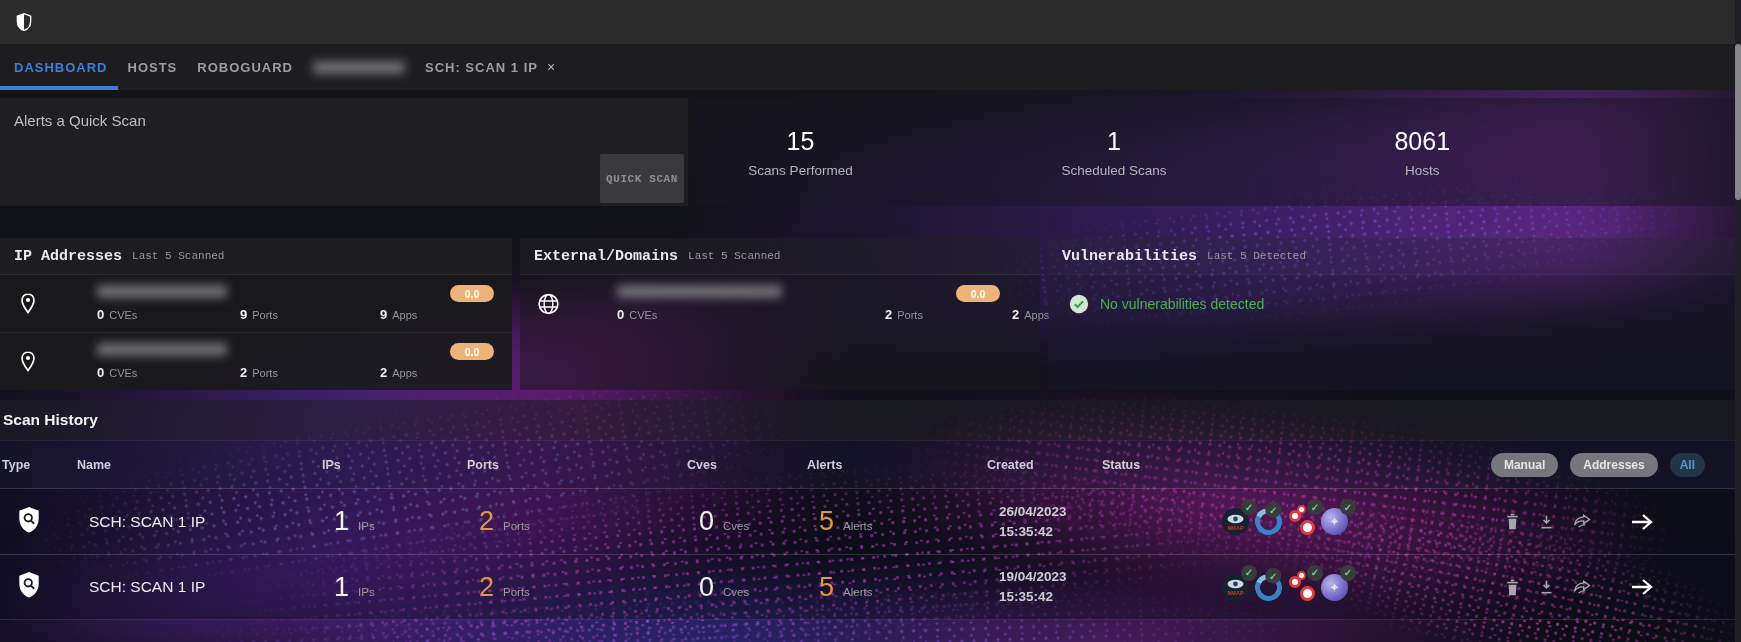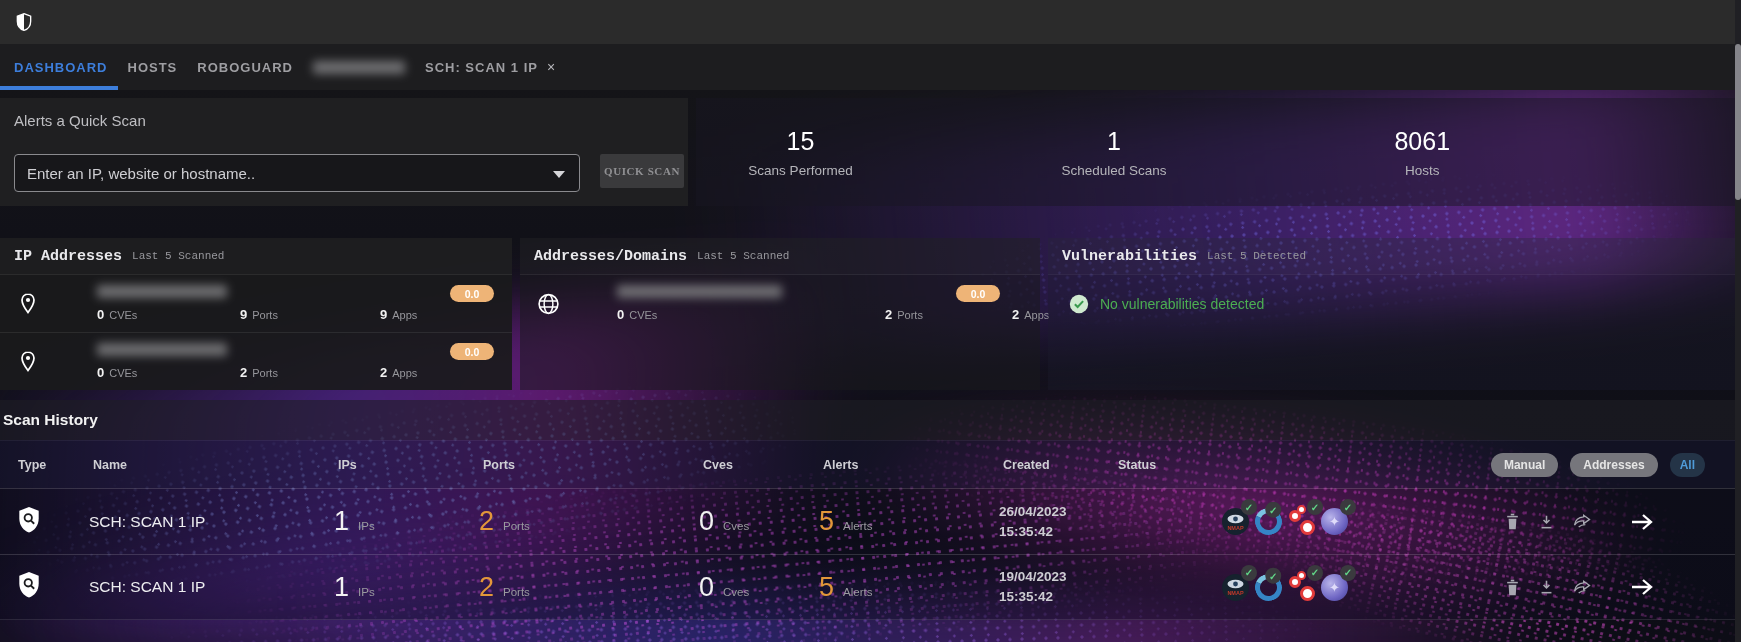--- a/index.html
+++ b/index.html
@@ -53,23 +53,23 @@
 
   
   .qscan { position:absolute; left:0; top:8px; width:688px; height:108px; background:#1f1f21; z-index:2; }
   .qscan .lbl { position:absolute; left:14px; top:14px; font-size:15px; color:#bfbfc3; }
   .inwrap { position:absolute; left:14px; top:56px; width:566px; height:38px; }
   .inwrap input { width:100%; height:100%; background:#17171a; border:1px solid #8a8a8e; border-radius:4px;
                   color:#ddd; font-size:15px; padding:0 40px 0 12px; font-family:"Liberation Sans",sans-serif; }
   .inwrap input::placeholder { color:#cfcfd3; opacity:1; }
   .caret { position:absolute; right:15px; top:17px; width:0; height:0;
            border-left:6px solid transparent; border-right:6px solid transparent; border-top:7px solid #d5d5d8; }
-  .qbtn { position:absolute; left:600px; top:56px; width:84px; height:34px; background:#3a3a3c; border:none;
+  .qbtn { position:absolute; left:600px; top:56px; width:84px; height:49px; background:#3a3a3c; border:none;
           border-radius:2px; color:#909093; font-size:11px; font-weight:bold; letter-spacing:.6px;
-          white-space:nowrap; cursor:pointer; font-family:Liberation Serif, serif; }
+          white-space:nowrap; cursor:pointer; font-family:Liberation Mono, monospace; }
 
   
   .stats { position:absolute; left:696px; top:8px; width:1045px; height:108px; background:rgba(24,21,34,.5); z-index:2; }
   .stat { position:absolute; top:50%; transform:translate(-50%,-50%); text-align:center; }
   .stat .v { font-size:25px; color:#fff; }
   .stat .l { font-size:13.5px; color:#b5b5ba; margin-top:7px; }
   .st0 { left:10%; } .st1 { left:40%; } .st2 { left:69.5%; }
 
   
   .panel { position:absolute; top:148px; height:152px; z-index:2; }
@@ -94,21 +94,21 @@
   .vrow { position:relative; height:58px; border-top:1px solid rgba(255,255,255,.06);
           display:flex; align-items:center; padding-left:20px; }
   .vrow .msg { margin-left:10px; font-size:14px; color:#4cae52; }
 
   
   .sh { position:absolute; left:0; top:310px; width:1741px; z-index:2; }
   .sh-title { height:40px; background:rgba(30,30,36,.6); display:flex; align-items:center; padding-left:3px;
               font-size:15.5px; font-weight:600; color:#f2f2f2; }
   .grid { display:grid; grid-template-columns:75px 245px 145px 220px 120px 180px 115px 370px auto; align-items:center; }
   .sh-head { height:48px; background:rgba(22,22,48,.5); border-top:1px solid rgba(255,255,255,.06); }
-  .sh-head .h { font-size:12.5px; font-weight:bold; color:#cfcfd4; padding-left:18px; }
+  .sh-head .h { font-size:12.5px; font-weight:bold; color:#cfcfd4; padding-left:2px; }
   .filters { display:flex; justify-content:flex-end; align-items:center; gap:12px; padding-right:36px; }
   .pill { height:24px; border:none; border-radius:12px; padding:0 13px; font-size:12px; font-weight:bold;
           cursor:pointer; font-family:"Liberation Sans",sans-serif; }
   .pill.gray { background:#76767c; color:#e5e5e5; }
   .pill.all { background:#243447; color:#4f9bd8; padding:0 10px; }
   .sh-row { height:66px; background:rgba(12,12,30,.35); border-top:1px solid rgba(255,255,255,.15); cursor:pointer; }
   .sh-row:last-child { border-bottom:1px solid rgba(255,255,255,.1); }
   .c-type { padding-left:16px; }
   .c-name { font-size:15.5px; color:#ededf0; padding-left:14px; }
   .num { display:flex; align-items:baseline; padding-left:14px; }
@@ -177,24 +177,20 @@
     <div class="glow g5"></div>
     <div class="dots d1"></div>
     <div class="dots d2"></div>
     <div class="dots d3"></div>
     <div class="dots d4"></div>
     <div class="dots d5"></div>
     <div class="dots d6"></div>
 
     <div class="qscan">
       <div class="lbl">Alerts a Quick Scan</div>
-      <div class="inwrap">
-        <input type="text" placeholder="Enter an IP, website or hostname.." style="">
-        <div class="caret"></div>
-      </div>
       <button class="qbtn">QUICK SCAN</button>
     </div>
 
     <div class="stats">
       <div class="stat st0">
         <div class="v">15</div>
         <div class="l">Scans Performed</div>
       </div>
       <div class="stat st1">
         <div class="v">1</div>
@@ -234,21 +230,21 @@
         <div class="pstats">
           <div class="pstat"><span class="v">0</span><span class="u">CVEs</span></div>
           <div class="pstat"><span class="v">2</span><span class="u">Ports</span></div>
           <div class="pstat"><span class="v">2</span><span class="u">Apps</span></div>
         </div>
       </div>
     </div>
 
     <div class="panel p-web">
       <div class="phead">
-        <span class="t">Addresses/Domains</span>
+        <span class="t">External/Domains</span>
         <span class="s">Last 5 Scanned</span>
       </div>
       <div class="prow">
         <svg class="globe" width="25" height="25" viewBox="0 0 24 24">
           <circle cx="12" cy="12" r="9" fill="none" stroke="#fff" stroke-width="1.6"></circle>
           <ellipse cx="12" cy="12" rx="4.2" ry="9" fill="none" stroke="#fff" stroke-width="1.4"></ellipse>
           <path d="M3.6 9.2h16.8M3.6 14.8h16.8" stroke="#fff" stroke-width="1.4" fill="none"></path>
         </svg>
         <div class="rname redact"></div>
         <div class="score">0.0</div>

